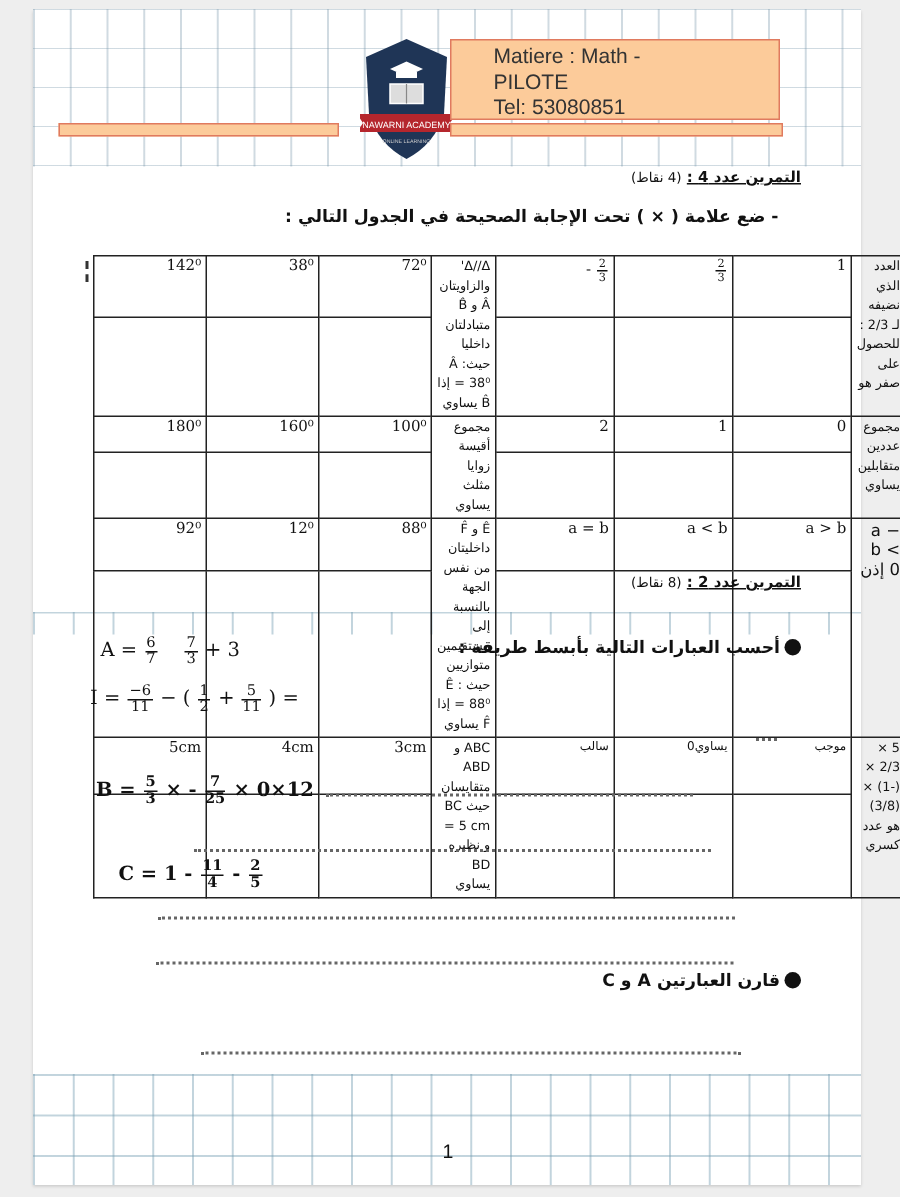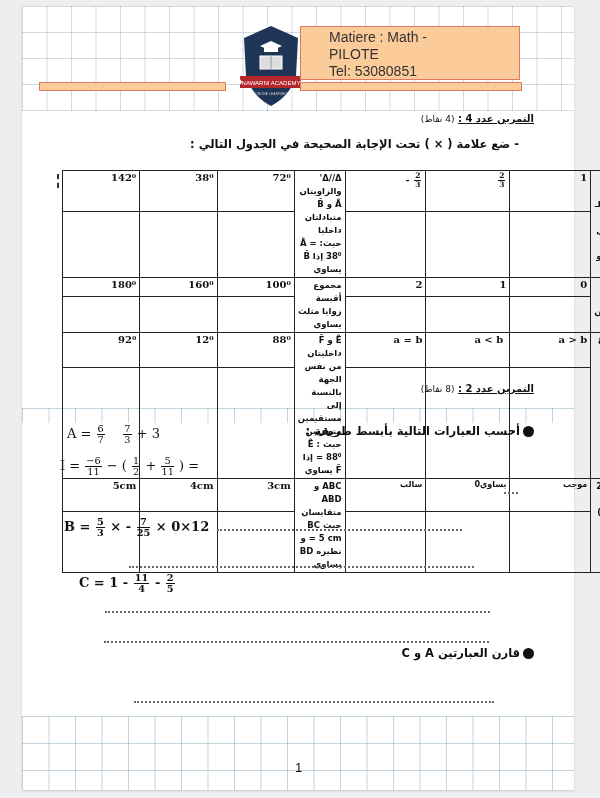--- a/index.html
+++ b/index.html
@@ -48,24 +48,24 @@
     direction:rtl;
   }
   .ex-title .u { text-decoration:underline; }
   .ex-title .pts { font-weight:normal; font-size:9px; }
   .instr { position:absolute; right:55px; top:131px; font-size:11.5px; }
   table.q {
     position:absolute; left:40px; top:164px; width:498px; border-collapse:collapse;
     font-family:"DejaVu Serif", serif; font-size:10px;
   }
   table.q td { border:1.3px solid #222; padding:1px 3px; vertical-align:top; }
-  table.q td.opt { font-weight:bold; text-align:right; height:14px; white-space:nowrap;padding-left:48px; }
+  table.q td.opt { font-weight:normal; text-align:right; height:14px; white-space:nowrap;padding-left:48px; }
   table.q td.blank { height:28px; }
   table.q td.qtext {
-    direction:rtl; text-align:right; font-family:"DejaVu Sans", sans-serif; font-weight:bold;
+    direction:rtl; text-align:right; font-family:"DejaVu Sans", sans-serif; font-weight:normal;
     font-size:8.5px; line-height:13px; width:120px;
   }
   .frac { display:inline-flex; flex-direction:column; vertical-align:middle; text-align:center; font-size:0.75em; line-height:1; margin:0 1px; }
   .frac .n { border-bottom:1px solid #111; padding:0 1px; }
   .math { font-family:"DejaVu Serif", serif; font-weight:bold; position:absolute; font-size:13px; }
   .math.nb { font-weight:normal; }
   .bullet-line { position:absolute; right:40px; font-size:11.5px; display:flex; align-items:center; gap:3px; direction:rtl; }
   .dot { width:11px; height:11px; border-radius:50%; background:#111; display:inline-block; }
   .dots { position:absolute; border-top:2px dotted #666; height:0; }
   .pagenum { position:absolute; left:273px; top:754px; font-size:13px; }

